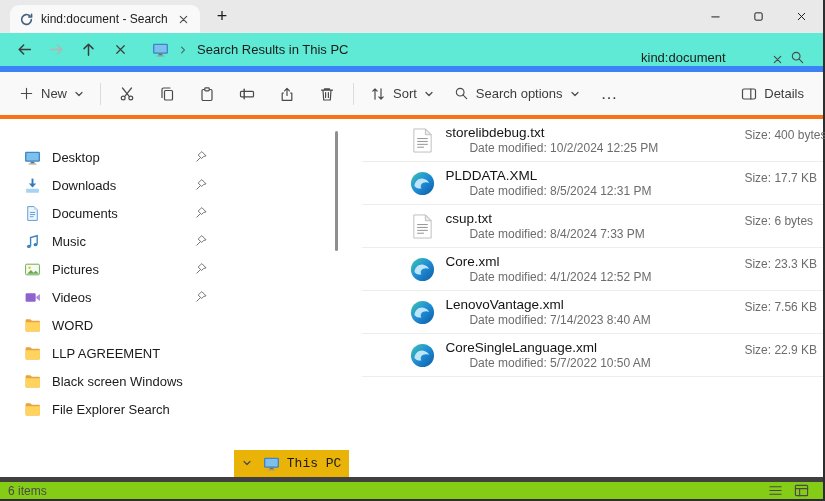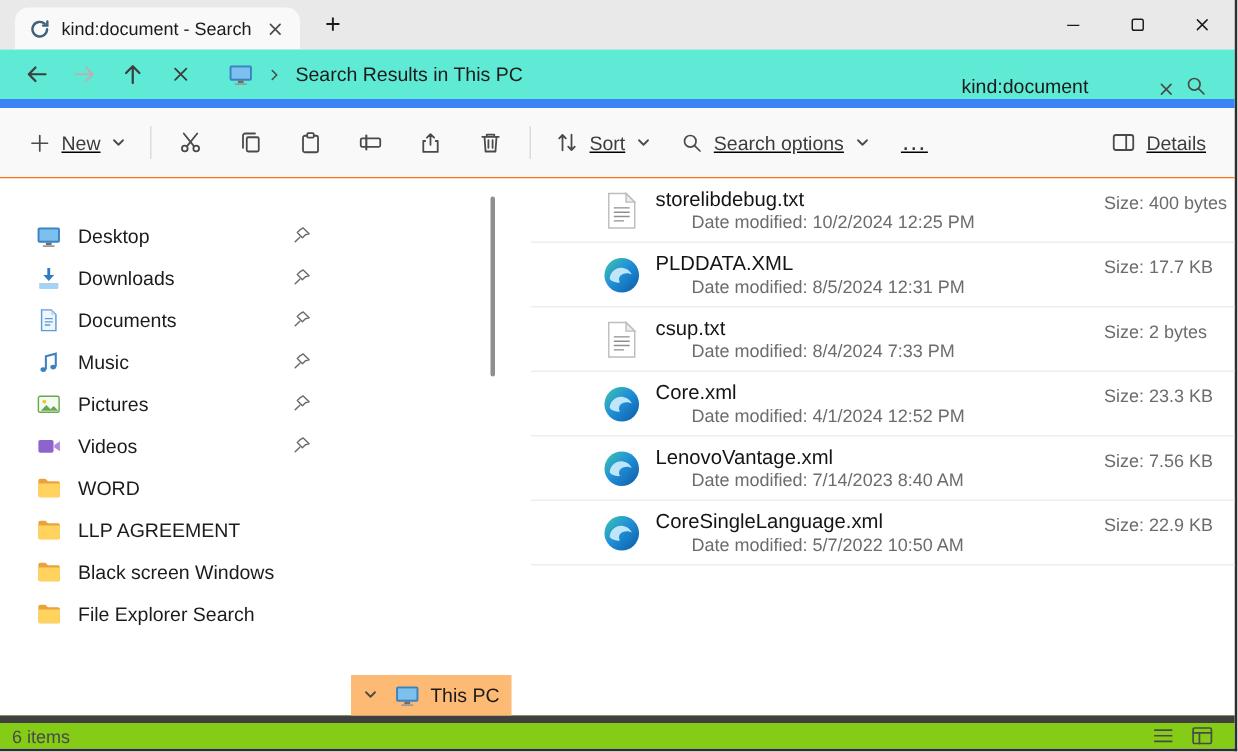--- a/index.html
+++ b/index.html
@@ -26,22 +26,22 @@
   .nav-btn{width:32px;height:32px;display:flex;align-items:center;justify-content:center;border-radius:4px;}
   .addressbar{flex:1;height:30px;display:flex;align-items:center;gap:8px;padding:0 10px;margin:0 6px;
     border-radius:4px;}
   .breadcrumb{font-size:13px;color:#1b1b1b;white-space:nowrap;}
   .searchbox{width:180px;height:30px;display:flex;align-items:flex-end;gap:7px;padding:0 8px;
     border-radius:4px;margin-right:2px;}
   .search-input{border:none;outline:none;background:transparent;font-size:13px;color:#1b1b1b;
     flex:1;min-width:0;font-family:"Liberation Sans", sans-serif;}
 
   
-  .toolbar{flex:0 0 47px;background:#f9f9f9;border-bottom:1px solid #f97316;display:flex;
-    align-items:center;padding:0 10px;gap:2px;text-decoration:underline;}
+  .toolbar{flex:0 0 47px;background:#f9f9f9;border-bottom:4px solid #f97316;display:flex;
+    align-items:center;padding:0 10px;gap:2px;}
   .tb-btn{display:flex;align-items:center;gap:7px;padding:7px 9px;border-radius:4px;
     color:#3c3c3c;font-size:13px;white-space:nowrap;}
   .tb-icon-btn{width:38px;justify-content:center;}
   .tb-sep{width:1px;height:22px;background:#dcdcdc;margin:0 5px;}
   .tb-right{margin-left:auto;}
   .tb-more{font-size:17px;color:#3c3c3c;letter-spacing:1px;padding:2px 10px;}
 
   
   .content{flex:1;display:flex;min-height:0;background:#fff;}
   .sidebar{flex:0 0 232px;position:relative;display:flex;flex-direction:row;padding-top:24px;}
@@ -391,21 +391,21 @@
               <svg width="17" height="17" viewBox="0 0 16 16">
                 <path d="M1.5 3.2c0-.7.5-1.2 1.2-1.2h3.2l1.6 1.6h6.3c.7 0 1.2.5 1.2 1.2v7.7c0 .7-.5 1.2-1.2 1.2H2.7c-.7 0-1.2-.5-1.2-1.2z" fill="#e8a33d"></path>
                 <path d="M1.5 5h13.5v7.5c0 .7-.5 1.2-1.2 1.2H2.7c-.7 0-1.2-.5-1.2-1.2z" fill="#ffd35e"></path>
               </svg>
             </span>
     <span class="sb-label">File Explorer Search</span>
     <span class="pin" style="visibility: hidden;"></span>
   </div>
         </div>
       <div class="sb-scroll"></div>
-      <div class="thispc" style="background: #fdba74;">
+      <div class="thispc" style="background: #eab308; font-family: Liberation Mono, monospace;">
         <span class="chev-holder">
             <svg width="10" height="10" viewBox="0 0 10 10" fill="none" stroke="#4a4a4a" stroke-width="1.2" stroke-linecap="round" stroke-linejoin="round">
               <path d="M2 3.5l3 3 3-3"></path>
             </svg>
           </span>
         <span class="sb-icon">
             <svg width="17" height="17" viewBox="0 0 16 16">
               <rect x="1" y="2.5" width="14" height="9.5" rx="1.2" fill="#3b82c4"></rect>
               <rect x="2.2" y="3.7" width="11.6" height="7.1" fill="#7cc0ee"></rect>
               <rect x="6.2" y="12" width="3.6" height="1.6" fill="#6e6e6e"></rect>
@@ -450,21 +450,21 @@
         <div class="file-row">
     <span class="file-icon">
             <svg width="22" height="26" viewBox="0 0 22 26">
               <path d="M2 1h12l6 6v18H2z" fill="#fff" stroke="#bdbdbd"></path>
               <path d="M14 1l6 6h-6z" fill="#ededed" stroke="#bdbdbd"></path>
               <path d="M5.5 11h11M5.5 14h11M5.5 17h11M5.5 20h7" stroke="#8f8f8f" stroke-width="1"></path>
             </svg>
           </span>
     <div class="file-name">csup.txt</div>
     <div class="file-date">Date modified: 8/4/2024 7:33 PM</div>
-    <div class="file-size">Size: 2 bytes</div>
+    <div class="file-size">Size: 6 bytes</div>
   </div>
         <div class="file-row">
     <span class="file-icon">
             <svg width="25" height="25" viewBox="0 0 26 26">
               <defs>
                 <linearGradient id="eg1" x1="0" y1="0" x2="1" y2="1">
                   <stop offset="0" stop-color="#40c7a7"></stop>
                   <stop offset="0.45" stop-color="#2191d8"></stop>
                   <stop offset="1" stop-color="#0b5ba6"></stop>
                 </linearGradient>

